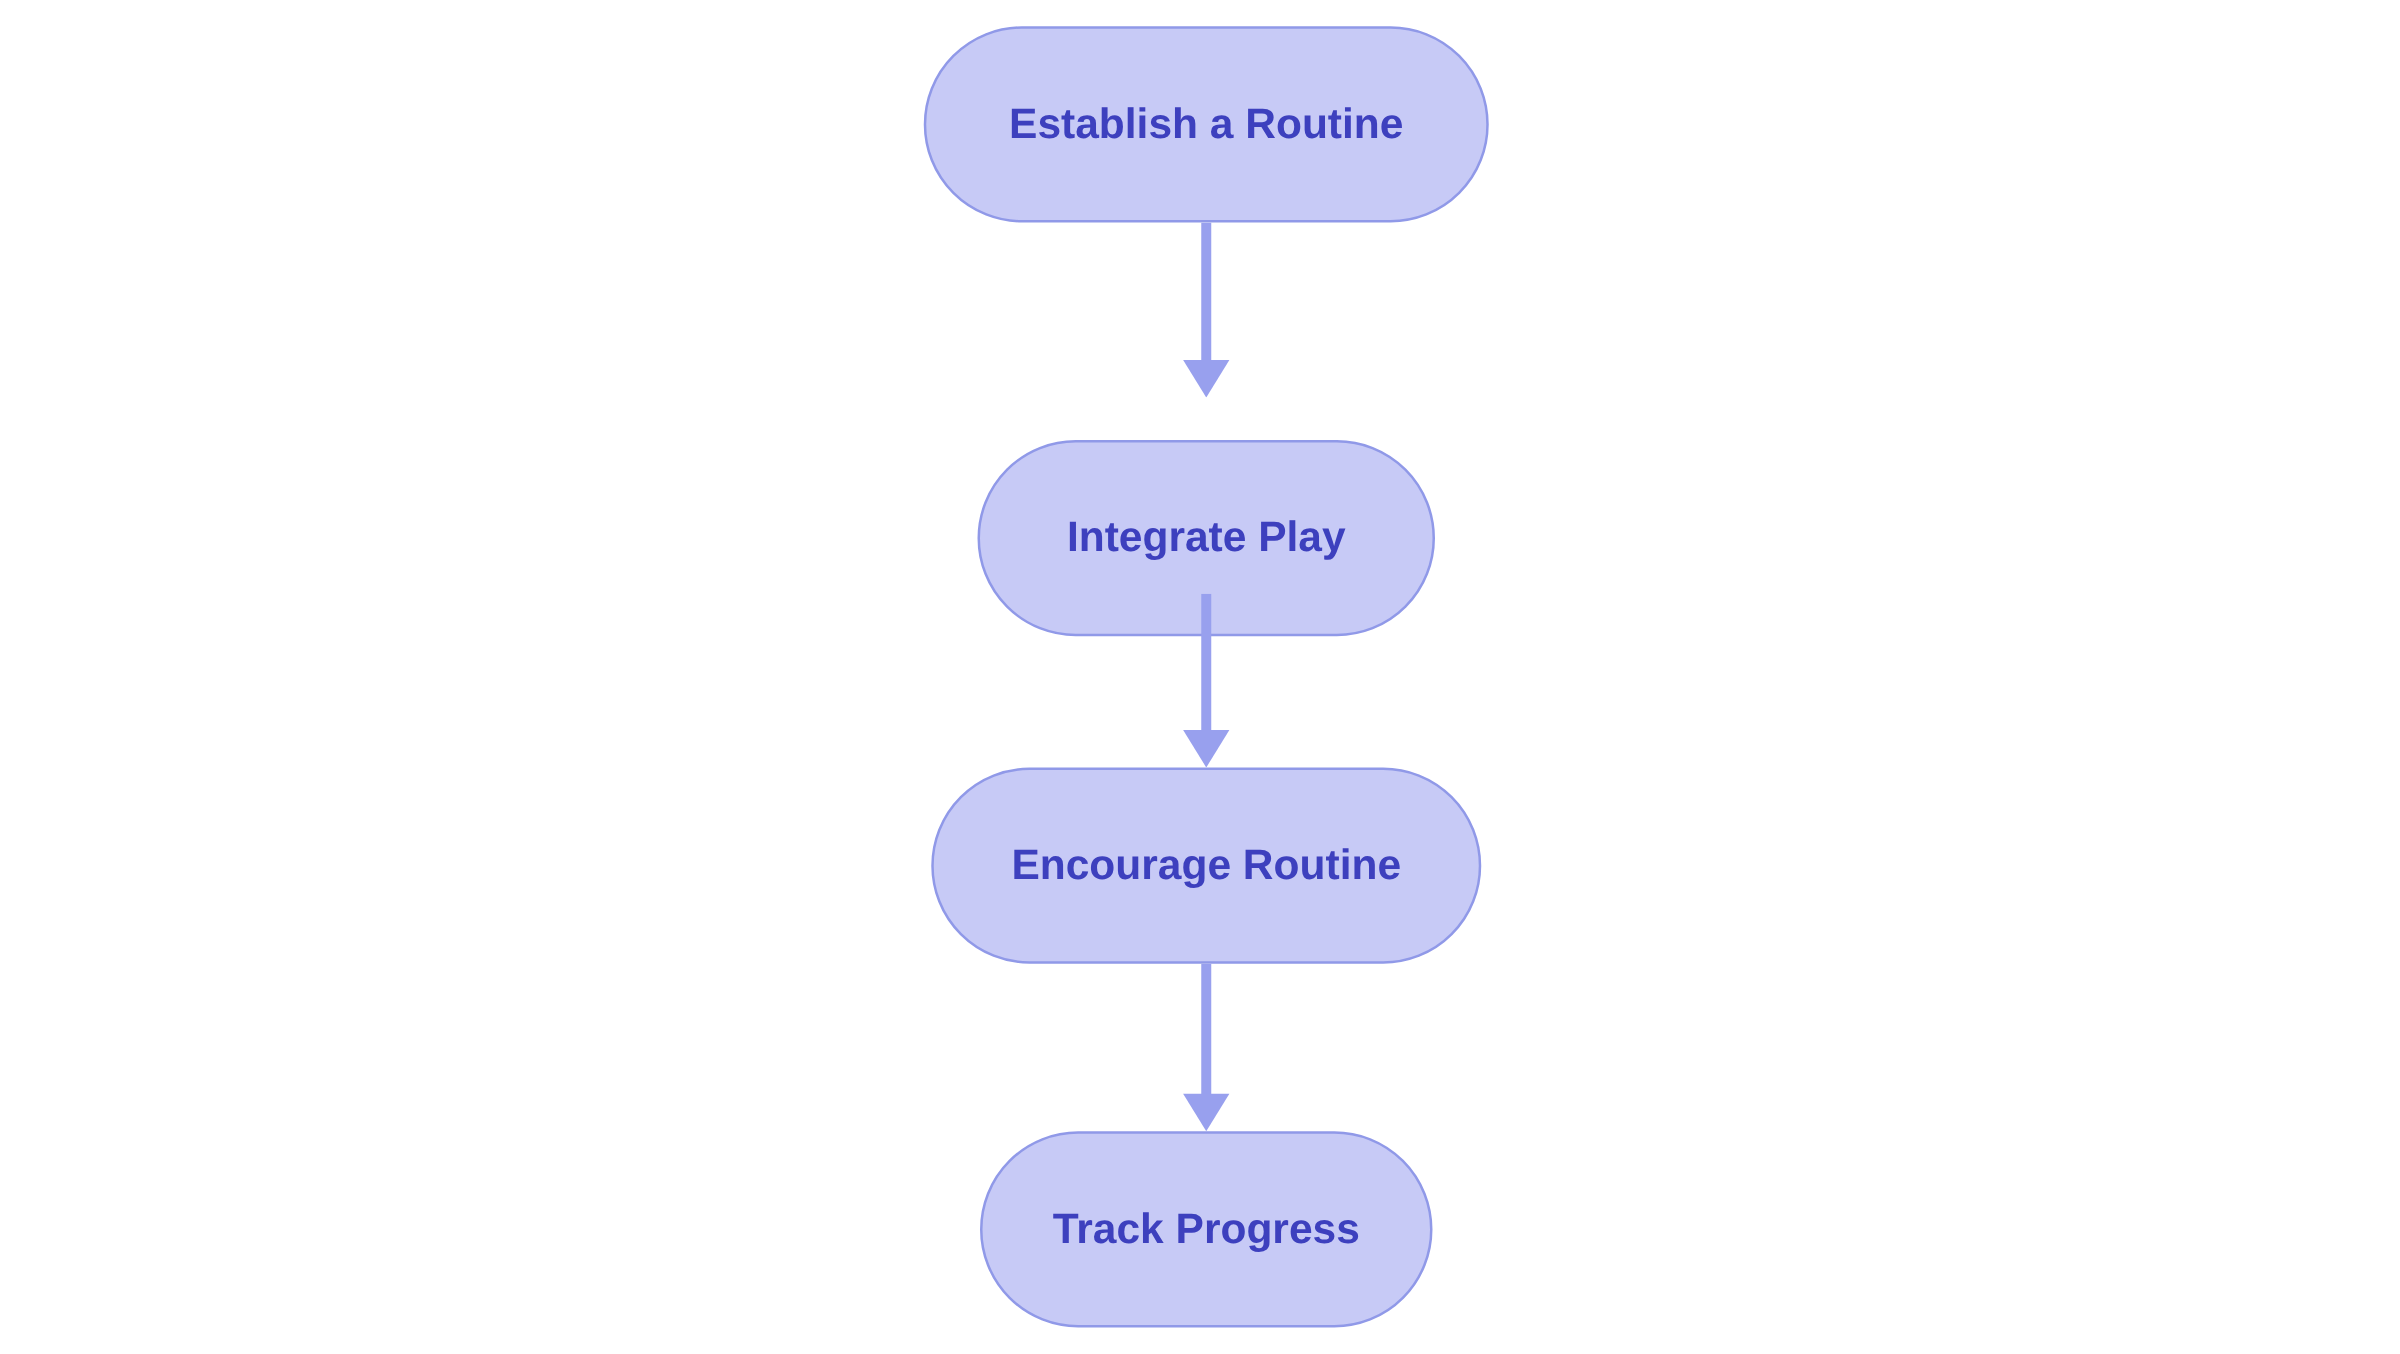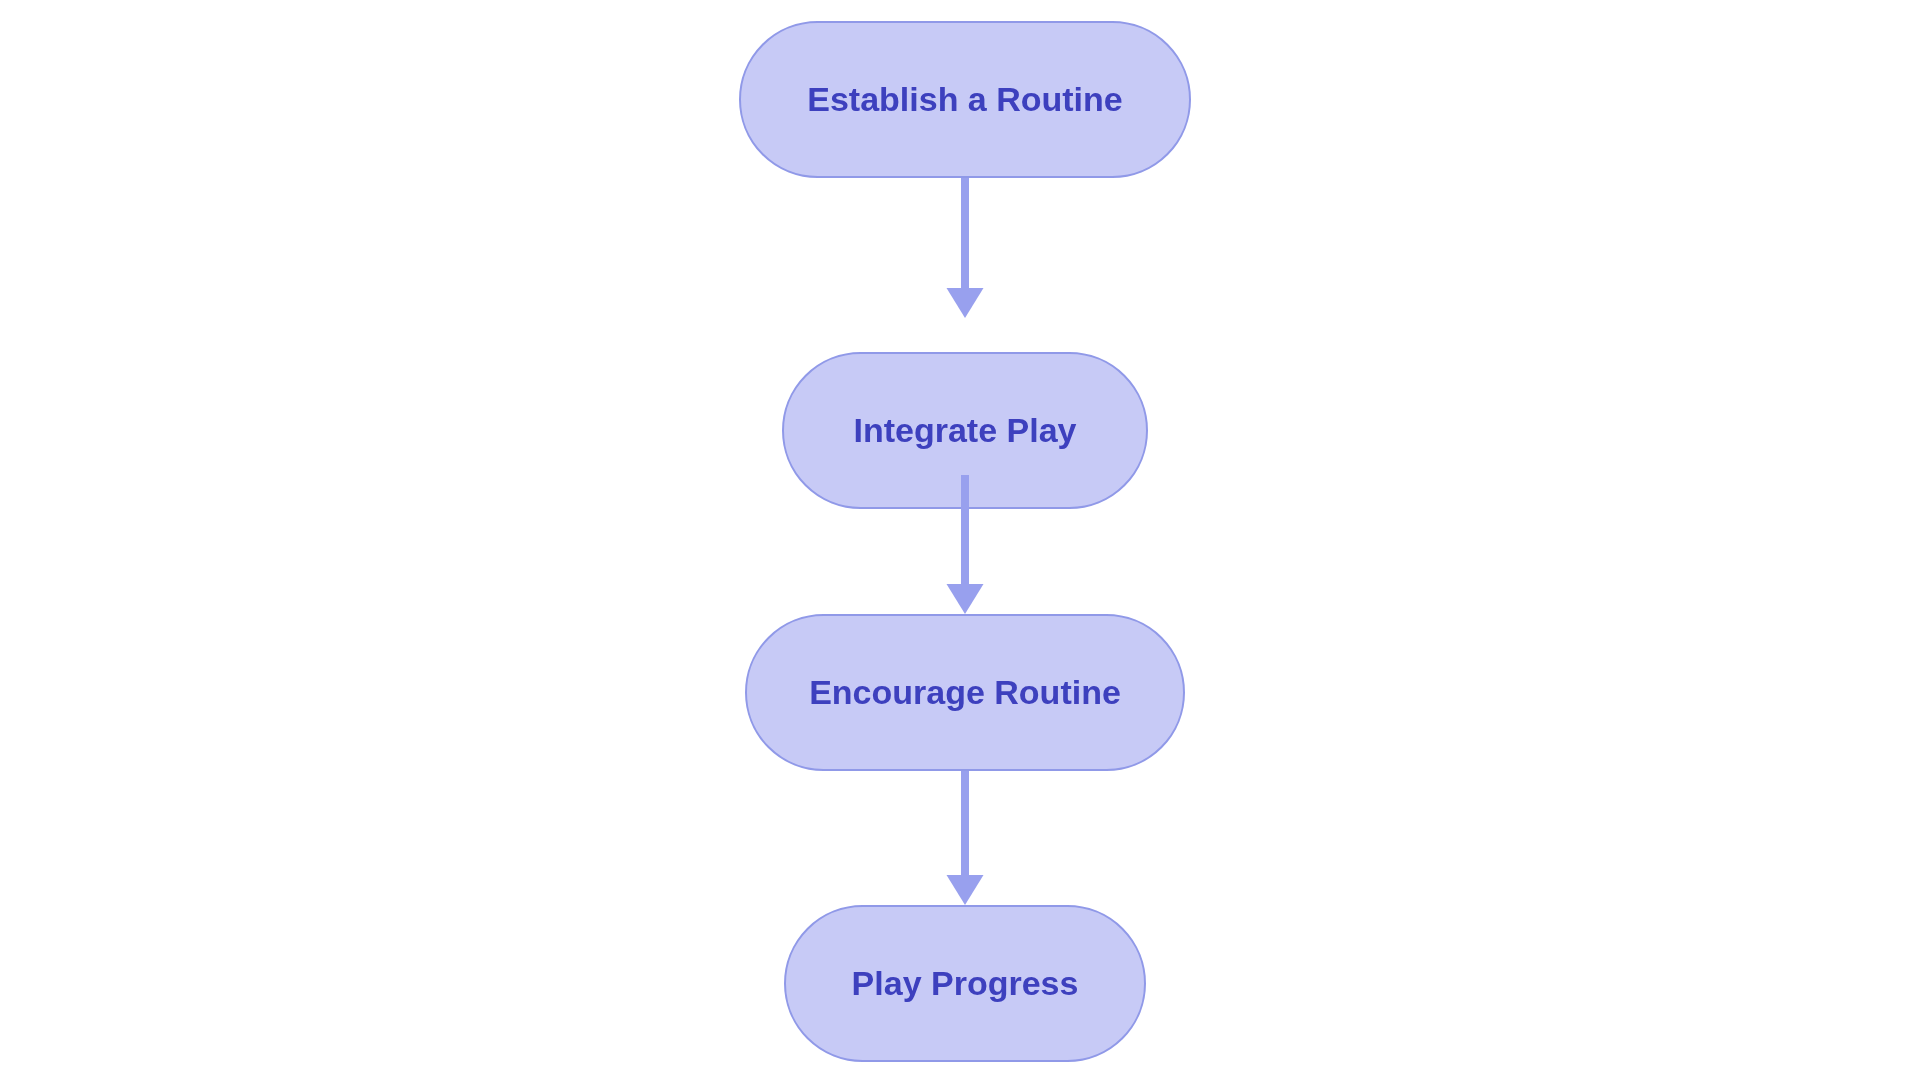--- a/index.html
+++ b/index.html
@@ -86,16 +86,16 @@
   </div>
 
   <div class="connector connector-3">
     <svg viewBox="0 0 40 134">
       <line x1="20" y1="0" x2="20" y2="107" stroke="currentColor" stroke-width="8"></line>
       <polygon points="1.5,104 38.5,104 20,134" fill="currentColor"></polygon>
     </svg>
   </div>
 
   <div class="flow-node node-4">
-    <span class="node-label">Play Progress</span>
+    <span class="node-label">Track Progress</span>
   </div>
 
 </div>
 
 </body></html>

